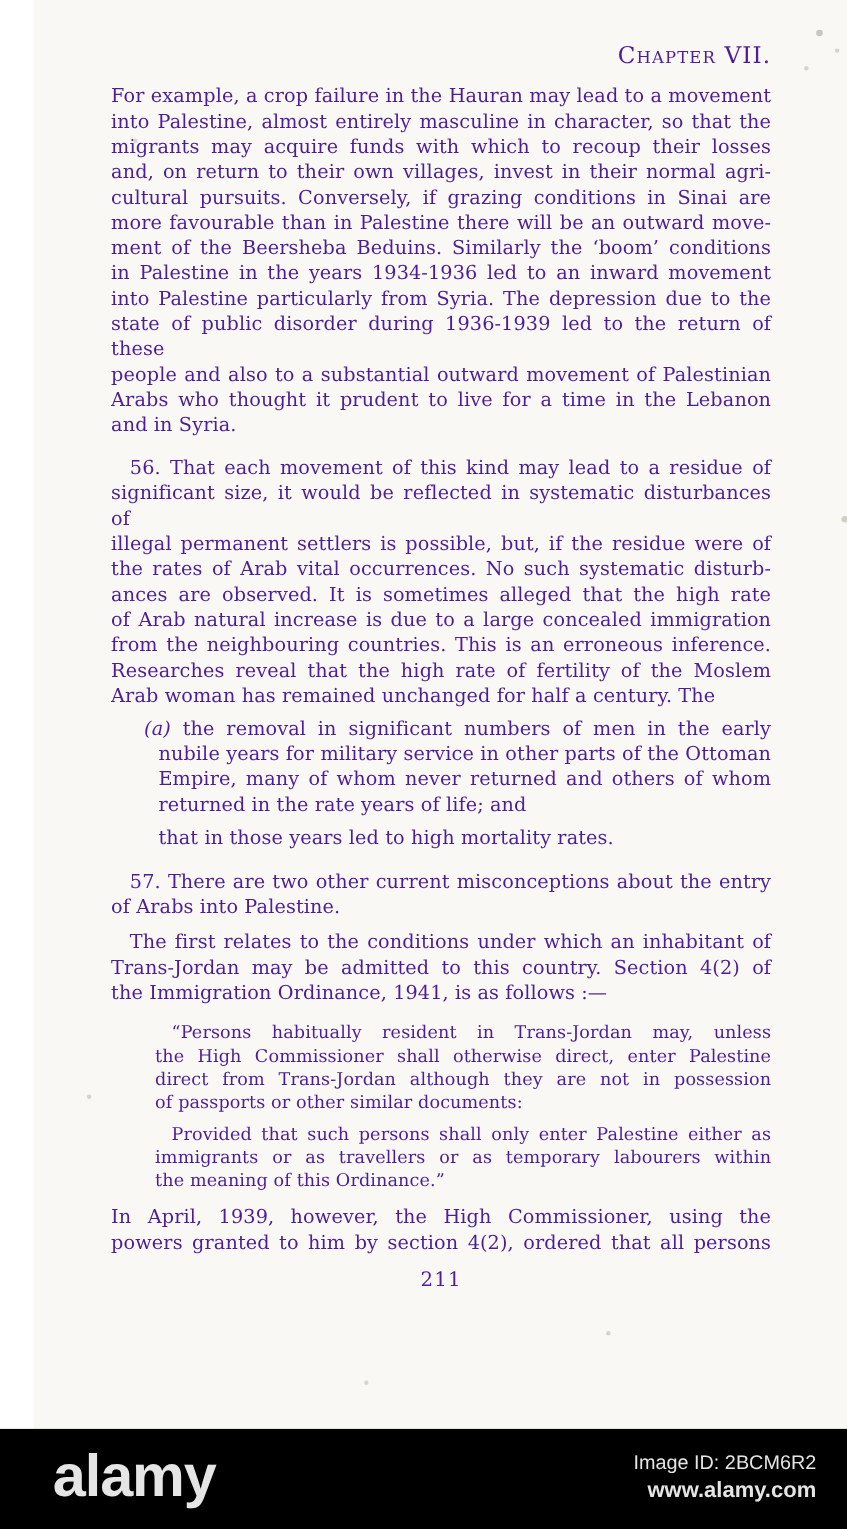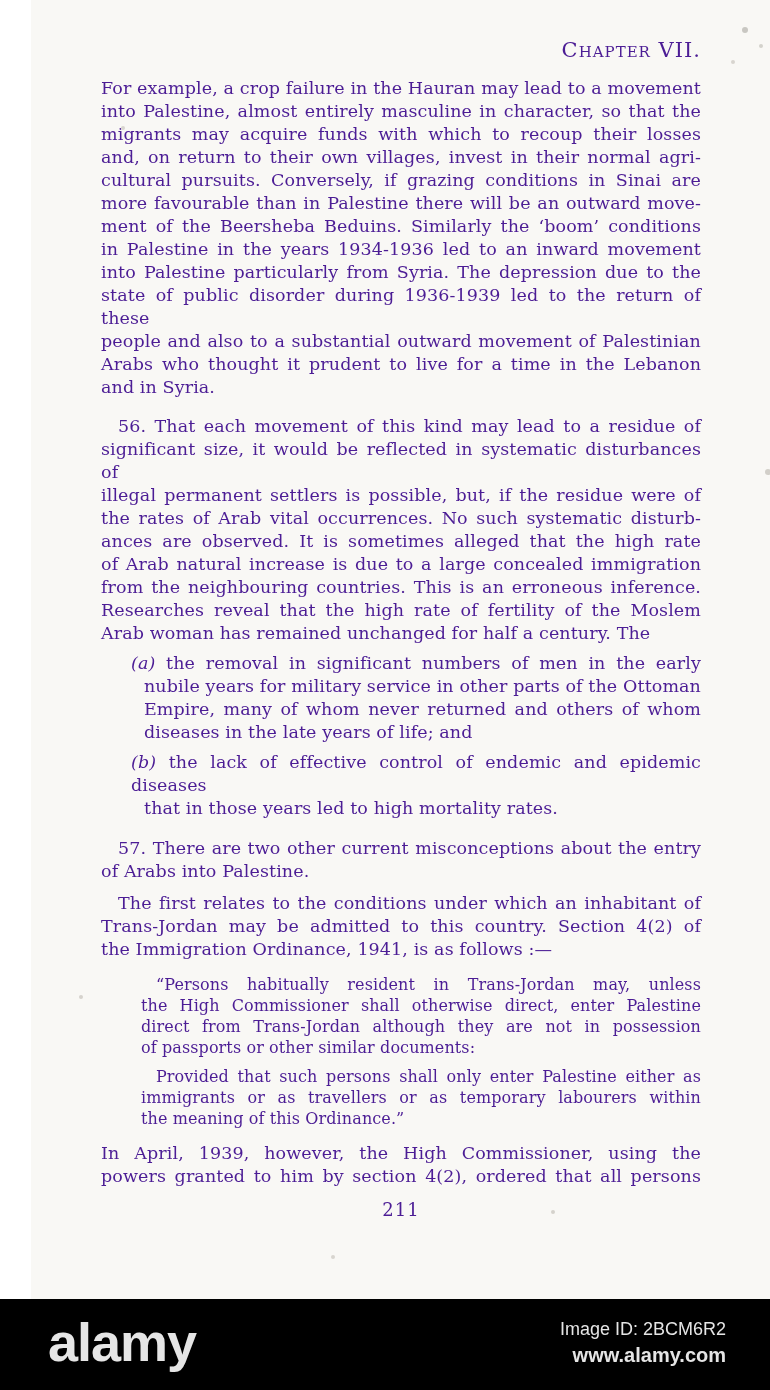--- a/index.html
+++ b/index.html
@@ -77,21 +77,21 @@
     background: #000000;
     color: #e5e5e5;
   }
   .wm-logo {
     position: absolute; left: 48px; top: 8px;
     font-family: "Liberation Sans", sans-serif;
     font-weight: 700; font-size: 54px;
     letter-spacing: -1px; line-height: 70px;
   }
   .wm-right {
-    position: absolute; right: 44px; top: 18px;
+    position: absolute; right: 28px; top: 18px;
     text-align: right;
     font-family: "Liberation Sans", sans-serif;
   }
   .wm-id { font-size: 18px; font-weight: 400; line-height: 25px; }
   .wm-url { font-size: 20px; font-weight: 700; line-height: 26px; }
 </style>
 </head>
 <body>
 
 <div class="scan">
@@ -125,26 +125,25 @@
       <div class="line">from the neighbouring countries. This is an erroneous inference.</div>
       <div class="line">Researches reveal that the high rate of fertility of the Moslem</div>
       <div class="line">Arab woman has remained unchanged for half a century. The</div>
     </div>
 
   <div class="item">
     <div class="line lfirst"><span class="marker">(a)</span> <span>the removal in significant numbers of men in the early</span></div>
     <div class="rest">
         <div class="line">nubile years for military service in other parts of the Ottoman</div>
         <div class="line">Empire, many of whom never returned and others of whom</div>
-        <div class="line">diseases in the late years of life; and</div>
+        <div class="line">returned in the rate years of life; and</div>
       </div>
   </div>
 
   <div class="item">
-    <div class="line lfirst"><span class="marker">(b)</span> <span>the lack of effective control of endemic and epidemic diseases</span></div>
     <div class="rest">
         <div class="line">that in those years led to high mortality rates.</div>
       </div>
   </div>
 
   <div class="para para-57 indent">
       <div class="line">57. There are two other current misconceptions about the entry</div>
       <div class="line">of Arabs into Palestine.</div>
     </div>
 

